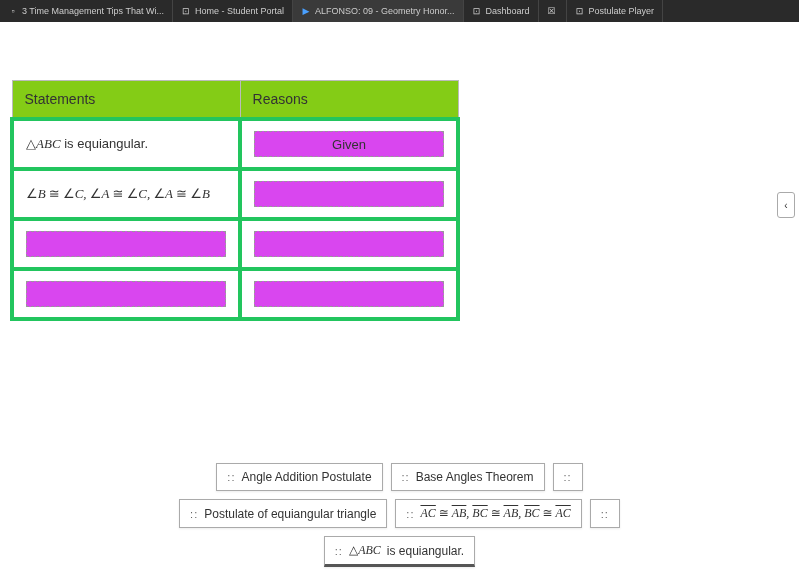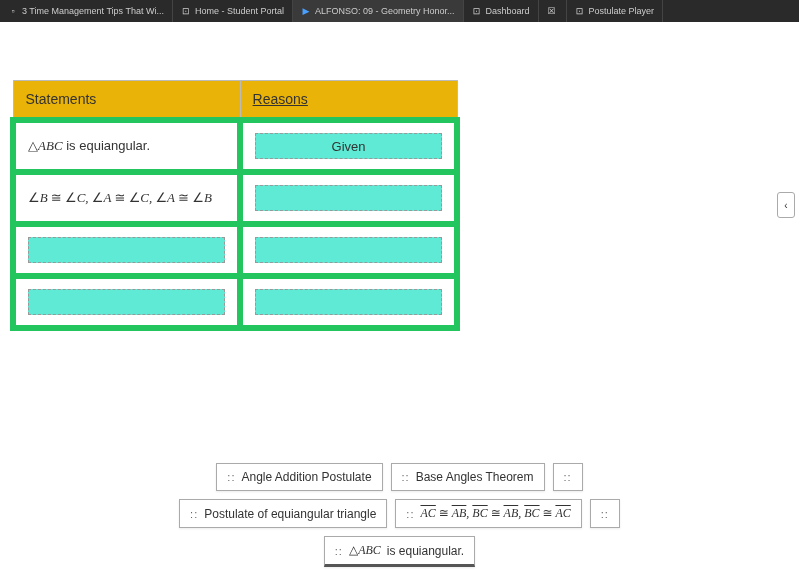--- a/index.html
+++ b/index.html
@@ -7,23 +7,23 @@
 .tabbar { background: #2a2a2a; height: 22px; display: flex; align-items: center; font-size: 9px; color: #ccc; }
 .tab { display: flex; align-items: center; padding: 0 8px; border-right: 1px solid #444; height: 100%; gap: 4px; }
 .tab.active { background: #3a3a3a; }
 .tab-icon { width: 10px; height: 10px; display: inline-flex; align-items: center; justify-content: center; }
 .right-tools { position: absolute; right: 0; top: 22px; width: 20px; background: #333; height: 60px; display: flex; flex-direction: column; align-items: center; padding-top: 4px; gap: 6px; }
 .tool-icon { width: 14px; height: 14px; color: #eee; }
 .content { padding: 8px 10px; background: #fff; height: calc(100% - 22px); position: relative; }
 .title-line { font-size: 13px; color: #555; line-height: 1.4; max-width: 740px; }
 .title-blue { color: #1a6bcc; font-weight: bold; }
 .proof-table { margin-top: 50px; border: 1px solid #bbb; border-collapse: collapse; width: 450px; }
-.proof-table td { border: 6px solid #22c55e; padding: 10px 12px; height: 48px; vertical-align: middle; font-size: 13px; color: #333; }
-.proof-table th { border: 1px solid #bbb; padding: 10px 12px; text-align: left; font-weight: normal; font-size: 14px; color: #333; background: #eab308; }
-.dropzone { border: 1px dashed #999; min-height: 26px; width: 100%; display: flex; align-items: center; justify-content: center; padding: 4px; font-size: 13px; color: #333; background: #5eead4; }
+.proof-table td { border: 4px solid #22c55e; padding: 10px 12px; height: 48px; vertical-align: middle; font-size: 13px; color: #333; }
+.proof-table th { border: 1px solid #bbb; padding: 10px 12px; text-align: left; font-weight: normal; font-size: 14px; color: #333; background: #84cc16; }
+.dropzone { border: 1px dashed #999; min-height: 26px; width: 100%; display: flex; align-items: center; justify-content: center; padding: 4px; font-size: 13px; color: #333; background: #d946ef; }
 .math { font-family: 'Times New Roman', serif; font-style: italic; }
 .overline { text-decoration: overline; font-style: italic; }
 .sym { font-style: normal; }
 .tiles { position: absolute; bottom: 20px; left: 0; right: 0; display: flex; flex-direction: column; align-items: center; gap: 8px; }
 .tile-row { display: flex; gap: 8px; justify-content: center; }
 .tile { border: 1px solid #aaa; background: #fff; padding: 6px 10px; font-size: 12px; color: #333; display: flex; align-items: center; gap: 6px; cursor: grab; box-shadow: 0 1px 2px rgba(0,0,0,.08); }
 .grip { color: #666; font-size: 11px; letter-spacing: 1px; }
 .used { border-bottom: 3px solid #555; }
 .nav-btn { position: absolute; right: 4px; top: 170px; width: 18px; height: 26px; border: 1px solid #aaa; background: #fff; border-radius: 3px; display: flex; align-items: center; justify-content: center; font-size: 10px; color: #333; }
 </style>
@@ -65,21 +65,21 @@
 <div class="content">
 
   <div class="nav-btn">
     <span>‹</span>
   </div>
 
   <table class="proof-table">
     <tbody>
         <tr>
       <th style="width:230px;">Statements</th>
-      <th style="width:220px;text-decoration:underline;">Reasons</th>
+      <th style="width:220px;">Reasons</th>
     </tr>
     <tr>
       <td>
         <span class="math"><span class="sym">△</span>ABC</span> <span>is equiangular.</span>
       </td>
       <td>
         <div class="dropzone">
           <span>Given</span>
         </div>
       </td>

